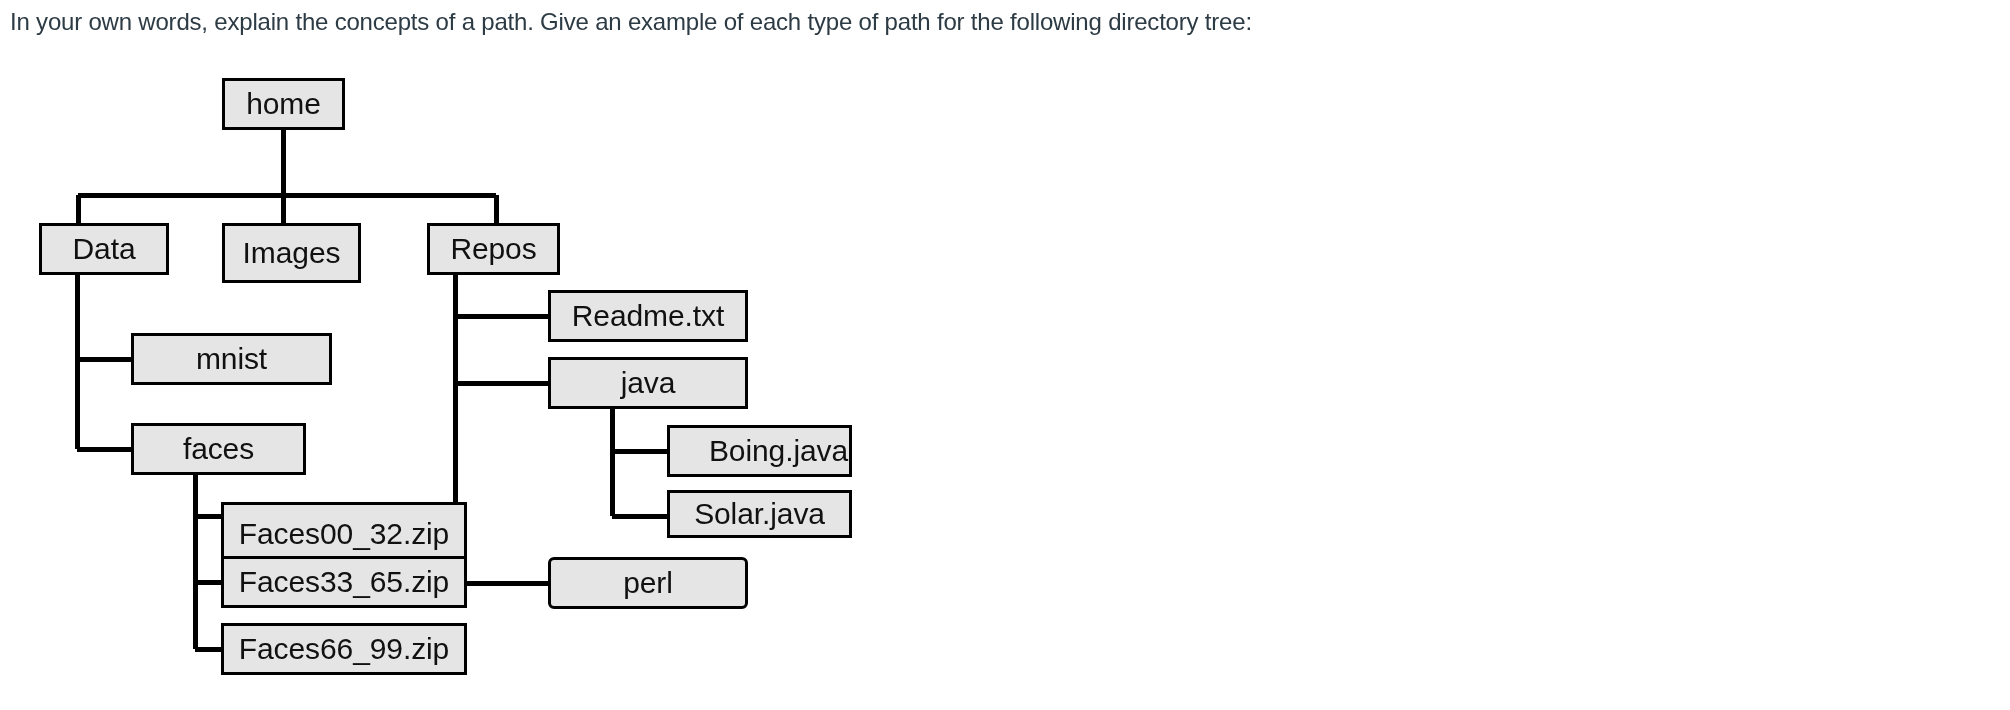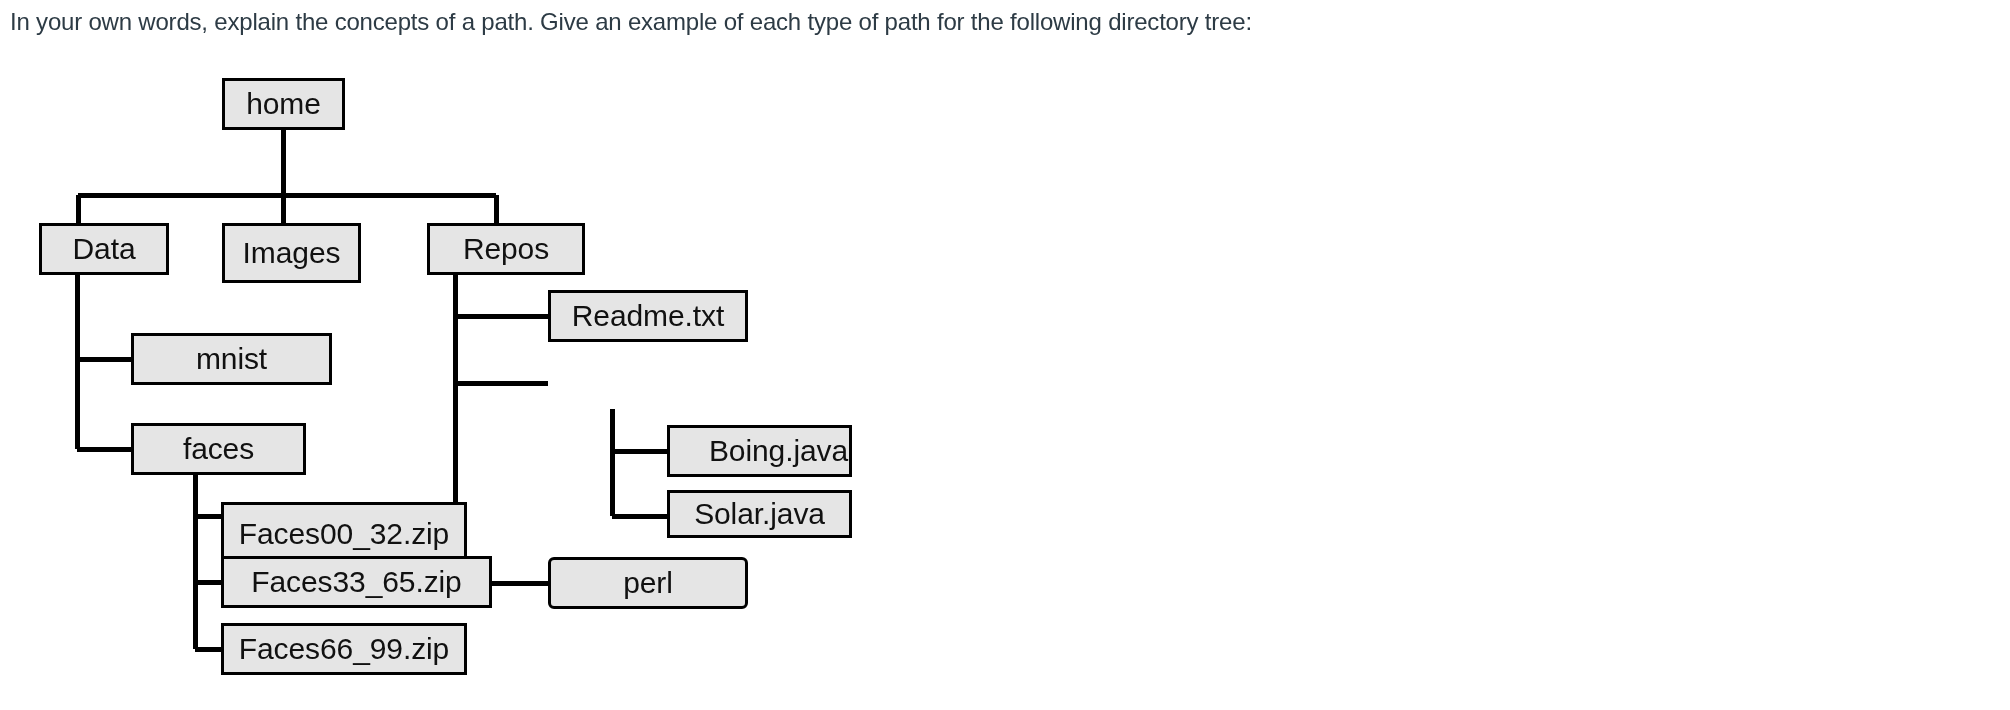--- a/index.html
+++ b/index.html
@@ -84,23 +84,24 @@
       <line x1="455" y1="333" x2="548" y2="333" stroke="#000000" stroke-width="5" shape-rendering="crispEdges"></line>
       <line x1="455" y1="533" x2="548" y2="533" stroke="#000000" stroke-width="5" shape-rendering="crispEdges"></line>
       <line x1="612" y1="359" x2="612" y2="466" stroke="#000000" stroke-width="5" shape-rendering="crispEdges"></line>
       <line x1="612" y1="401" x2="667" y2="401" stroke="#000000" stroke-width="5" shape-rendering="crispEdges"></line>
       <line x1="612" y1="466" x2="667" y2="466" stroke="#000000" stroke-width="5" shape-rendering="crispEdges"></line>
     </svg>
 
 <div class="node-box" style="left: 222px; top: 28px; width: 123px; height: 52px;">home</div>
     <div class="node-box" style="left: 13px; top: 173px; width: 130px; height: 52px; margin-left: 26px;">Data</div>
     <div class="node-box" style="left: 214px; top: 173px; width: 139px; height: 60px; margin-left: 8px;">Images</div>
-    <div class="node-box" style="left: 427px; top: 173px; width: 158px; height: 52px; text-align: right;">Repos</div>
+    <div class="node-box" style="left: 427px; top: 173px; width: 133px; height: 52px; text-align: right;">Repos</div>
     <div class="node-box" style="left: 131px; top: 283px; width: 201px; height: 52px;">mnist</div>
     <div class="node-box" style="left: 131px; top: 373px; width: 175px; height: 52px;">faces</div>
     <div class="node-box" style="left: 221px; top: 440px; width: 246px; height: 64px; margin-top: 12px;">Faces00_32.zip</div>
-    <div class="node-box" style="left: 221px; top: 506px; width: 271px; height: 52px;">Faces33_65.zip</div>
+    <div class="node-box" style="left: 221px; top: 506px; width: 246px; height: 52px;">Faces33_65.zip</div>
     <div class="node-box" style="left: 221px; top: 573px; width: 246px; height: 52px;">Faces66_99.zip</div>
     <div class="node-box" style="left: 548px; top: 240px; width: 200px; height: 52px;">Readme.txt</div>
+    <div class="node-box" style="left: 548px; top: 307px; width: 200px; height: 52px;">java</div>
     <div class="node-box" style="left: 667px; top: 375px; width: 185px; height: 52px; padding-left: 38px;">Boing.java</div>
     <div class="node-box" style="left: 667px; top: 440px; width: 185px; height: 48px;">Solar.java</div>
     <div class="node-box" style="left: 548px; top: 507px; width: 200px; height: 52px; border-radius: 6px;">perl</div>
   </div>
 
 </body></html>

